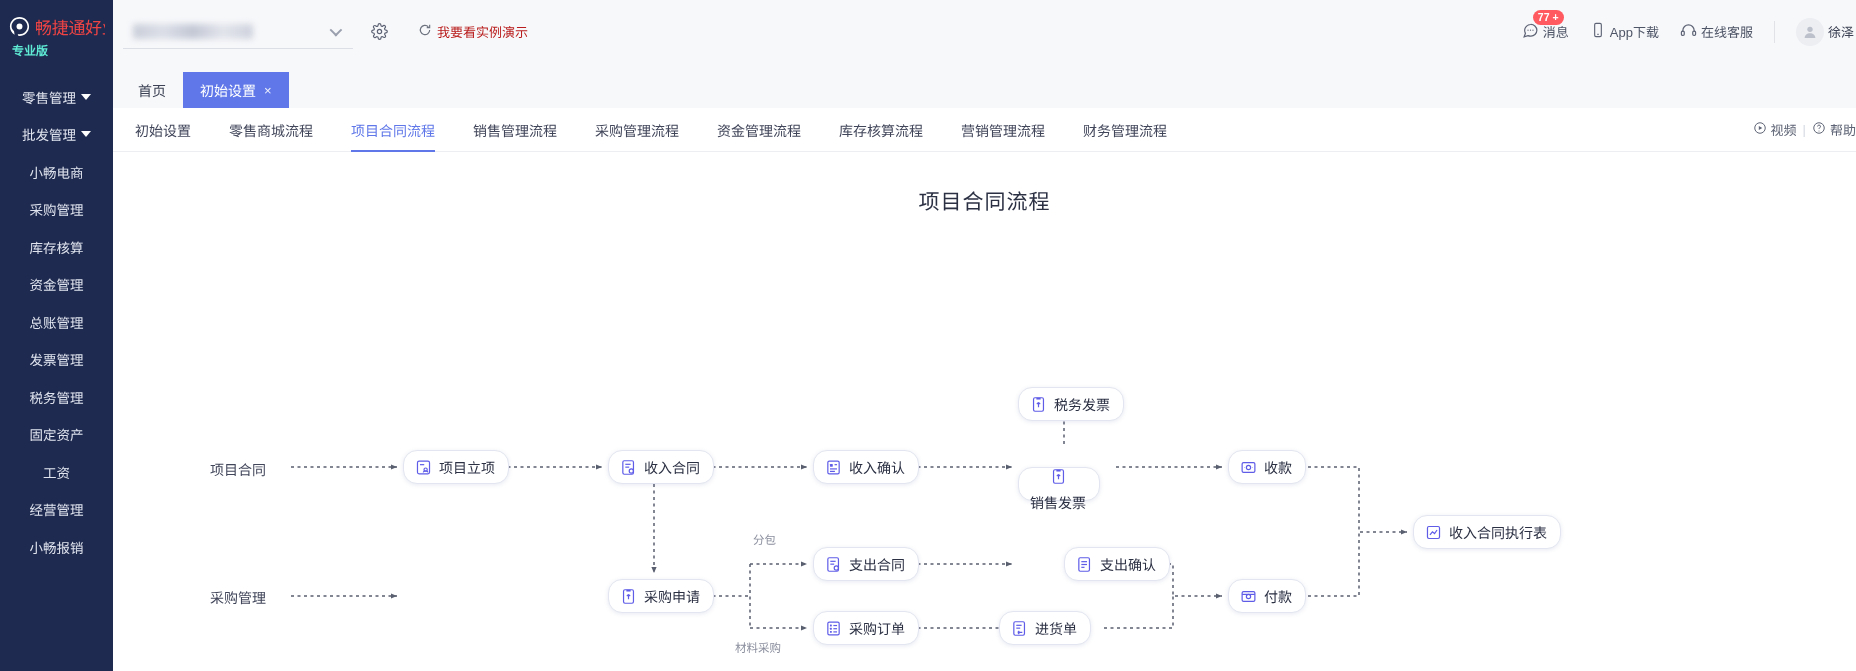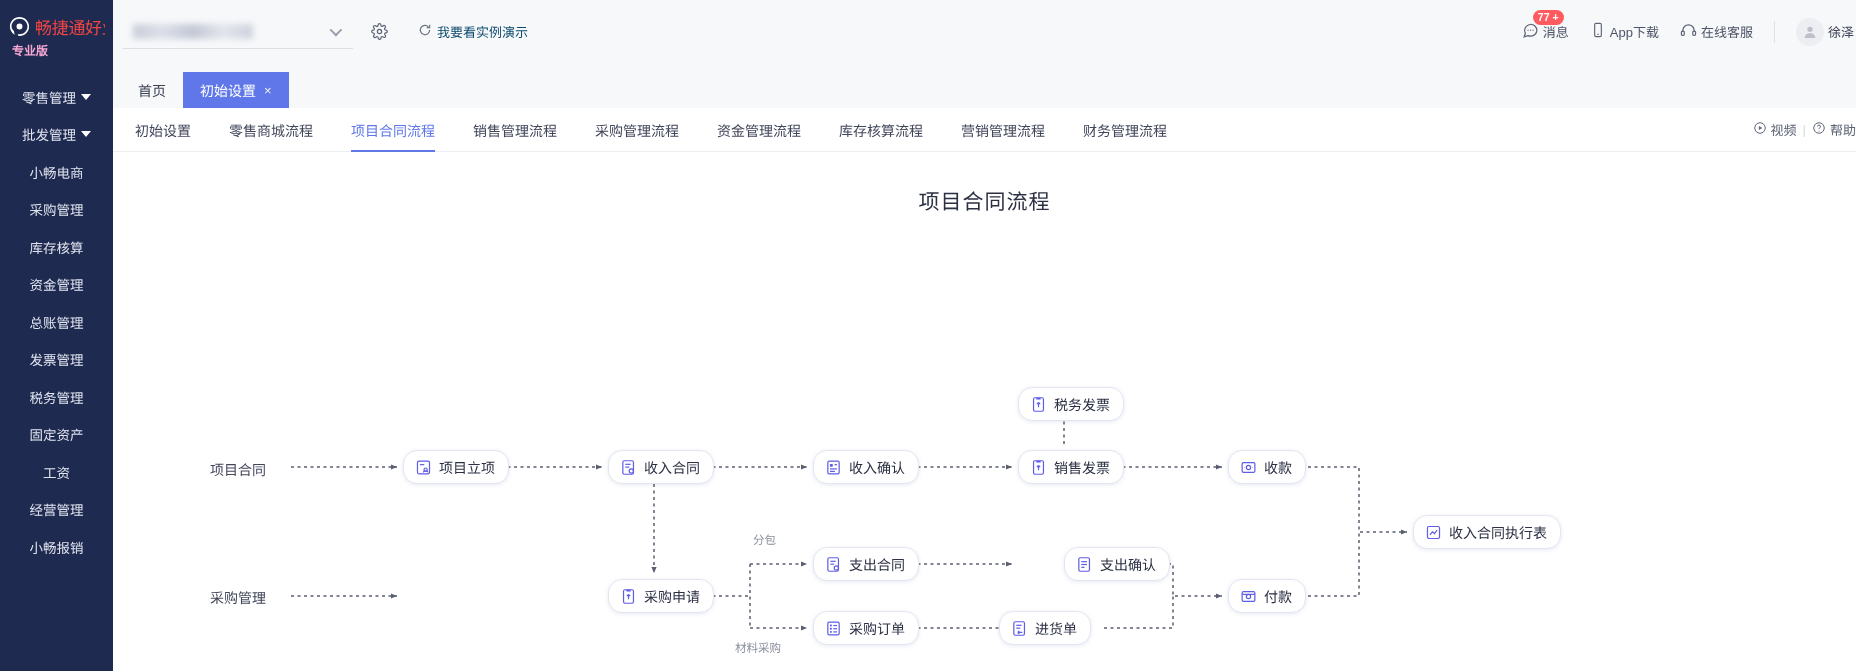--- a/index.html
+++ b/index.html
@@ -20,21 +20,21 @@
   .logo-row { display: flex; align-items: center; justify-content: center; gap: 4px; }
   .logo-mark {
     width: 23px; height: 23px; flex: 0 0 23px;
     display: flex; align-items: center; justify-content: center;
   }
   .logo-text {
     font-size: 17px; color: #ef4444; letter-spacing: -0.3px; white-space: nowrap;
     overflow: hidden; max-width: 70px;
   }
   .logo-sub {
-    font-size: 12px; color: #f9a8d4; font-weight: bold;
+    font-size: 12px; color: #5eead4; font-weight: bold;
     text-align: left; padding-left: 12px; margin-top: 2px;
   }
   .menu { margin-top: 12px; }
   .menu-item {
     height: 37.5px; display: flex; align-items: center; justify-content: center;
     font-size: 13.5px; color: #dfe3ee; cursor: pointer; gap: 5px;
   }
   .caret {
     width: 0; height: 0; border-left: 5px solid transparent;
     border-right: 5px solid transparent; border-top: 6px solid #fff;
@@ -55,21 +55,21 @@
     filter: blur(3px);
   }
   .chev-down {
     position: absolute; right: 14px; width: 9px; height: 9px;
     border-right: 2px solid #9aa0ae; border-bottom: 2px solid #9aa0ae;
     transform: rotate(45deg) translateY(-2px);
   }
   .gear { margin-left: 18px; color: #5e6475; display: flex; align-items: center; }
   .demo-link {
     margin-left: 30px; display: flex; align-items: center; gap: 5px;
-    font-size: 13px; color: #0c4a6e; cursor: pointer;
+    font-size: 13px; color: #b91c1c; cursor: pointer;
   }
   .hdr-right {
     margin-left: auto; display: flex; align-items: center; gap: 21px;
     padding-right: 2px; font-size: 13px; color: #4e5566;
   }
   .hdr-item { display: flex; align-items: center; gap: 4px; cursor: pointer; position: relative; }
   .badge {
     position: absolute; left: 11px; top: -12px; background: #ff5a5f; color: #fff;
     font-size: 10.5px; font-weight: bold; border-radius: 9px; padding: 1px 5px;
     line-height: 13px; white-space: nowrap;
@@ -428,21 +428,21 @@
             <rect x="4" y="3" width="16" height="18" rx="2"></rect>
             <rect x="7" y="7" width="4" height="4" rx=".6" fill="#5f5ce8" stroke="none"></rect>
             <line x1="13.5" y1="8" x2="17" y2="8"></line>
             <line x1="7" y1="14" x2="17" y2="14"></line>
             <line x1="7" y1="17.5" x2="14" y2="17.5"></line>
           </svg>
         </span>
         <span>收入确认</span>
       </div>
 
-      <div class="node" style="left:905px; top:235px;">
+      <div class="node" style="left:905px; top:252px;flex-direction:column;">
         <span class="ico">
           <svg viewBox="0 0 24 24" fill="none" stroke="#5f5ce8" stroke-width="1.7">
             <rect x="5" y="2.5" width="14" height="19" rx="2"></rect>
             <path d="M9 2.5h6v2.5H9z" fill="#5f5ce8" stroke="none"></path>
             <path d="M12 16V9m0 0l-2.4 2.4M12 9l2.4 2.4"></path>
           </svg>
         </span>
         <span>销售发票</span>
       </div>
 

